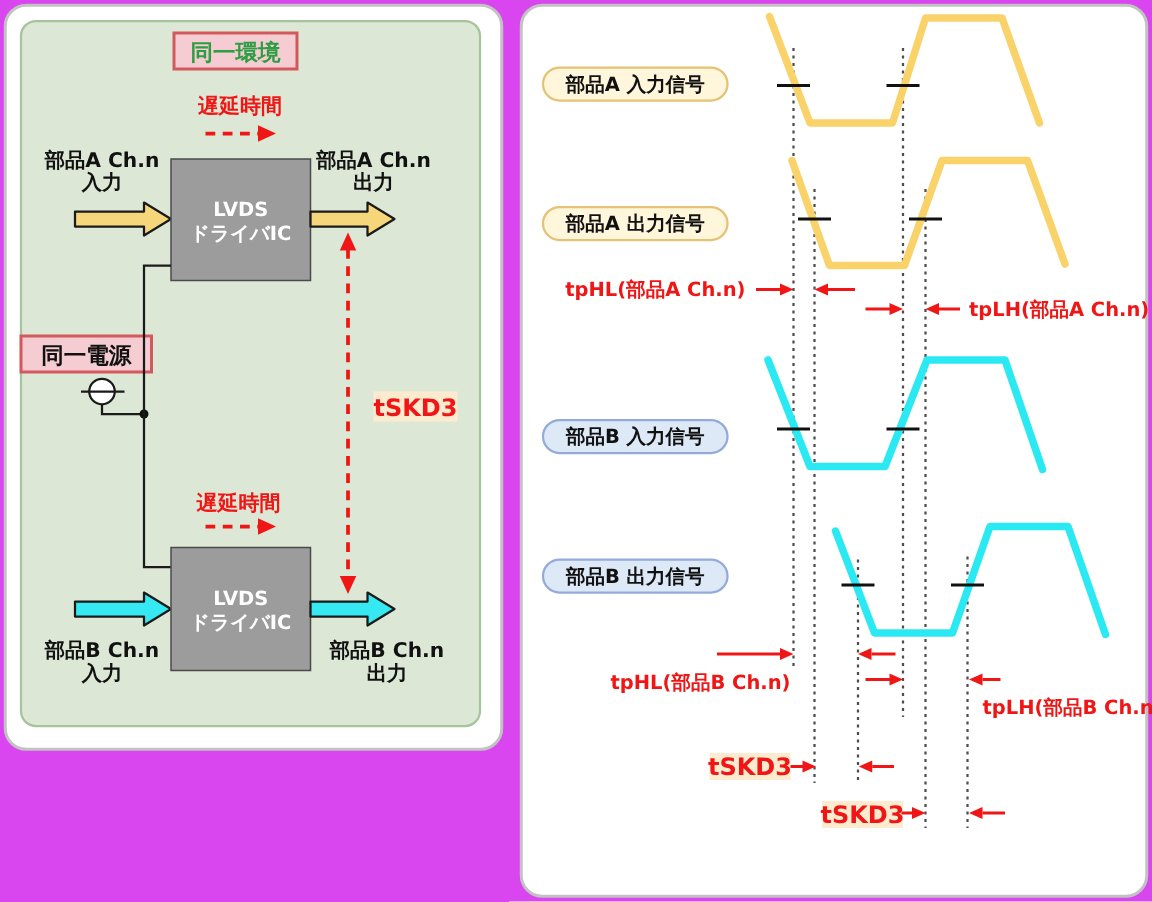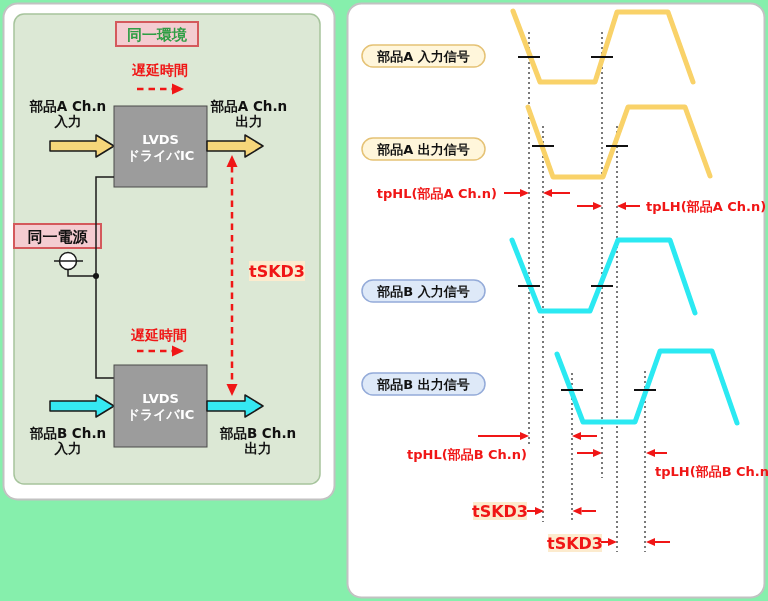--- a/index.html
+++ b/index.html
@@ -1,16 +1,16 @@
 <!DOCTYPE html>
 <html><head>
 <meta charset="utf-8">
 <style>
   html,body{margin:0;padding:0;background:#fff;}
-  .canvas{position:relative;width:768px;height:601px;background:#86efac;overflow:hidden;}
+  .canvas{position:relative;width:768px;height:601px;background:#d946ef;overflow:hidden;}
   svg{display:block;}
   text{font-family:"DejaVu Sans","Liberation Sans",sans-serif;}
   .jp{font-weight:bold;fill:#111;}
   .pill-label{font-size:13px;font-weight:600;fill:#111;}
   .red-label{font-size:13px;font-weight:bold;fill:#F01616;}
   .skd-label{font-size:16px;font-weight:bold;fill:#F01616;}
   .wave{fill:none;stroke-width:5;stroke-linecap:round;stroke-linejoin:round;}
   .dotline{stroke:#4d4d4d;stroke-width:1.5;stroke-dasharray:2 3;}
   .tick{stroke:#111;stroke-width:2;}
   .mline{stroke:#F01616;stroke-width:2;}

